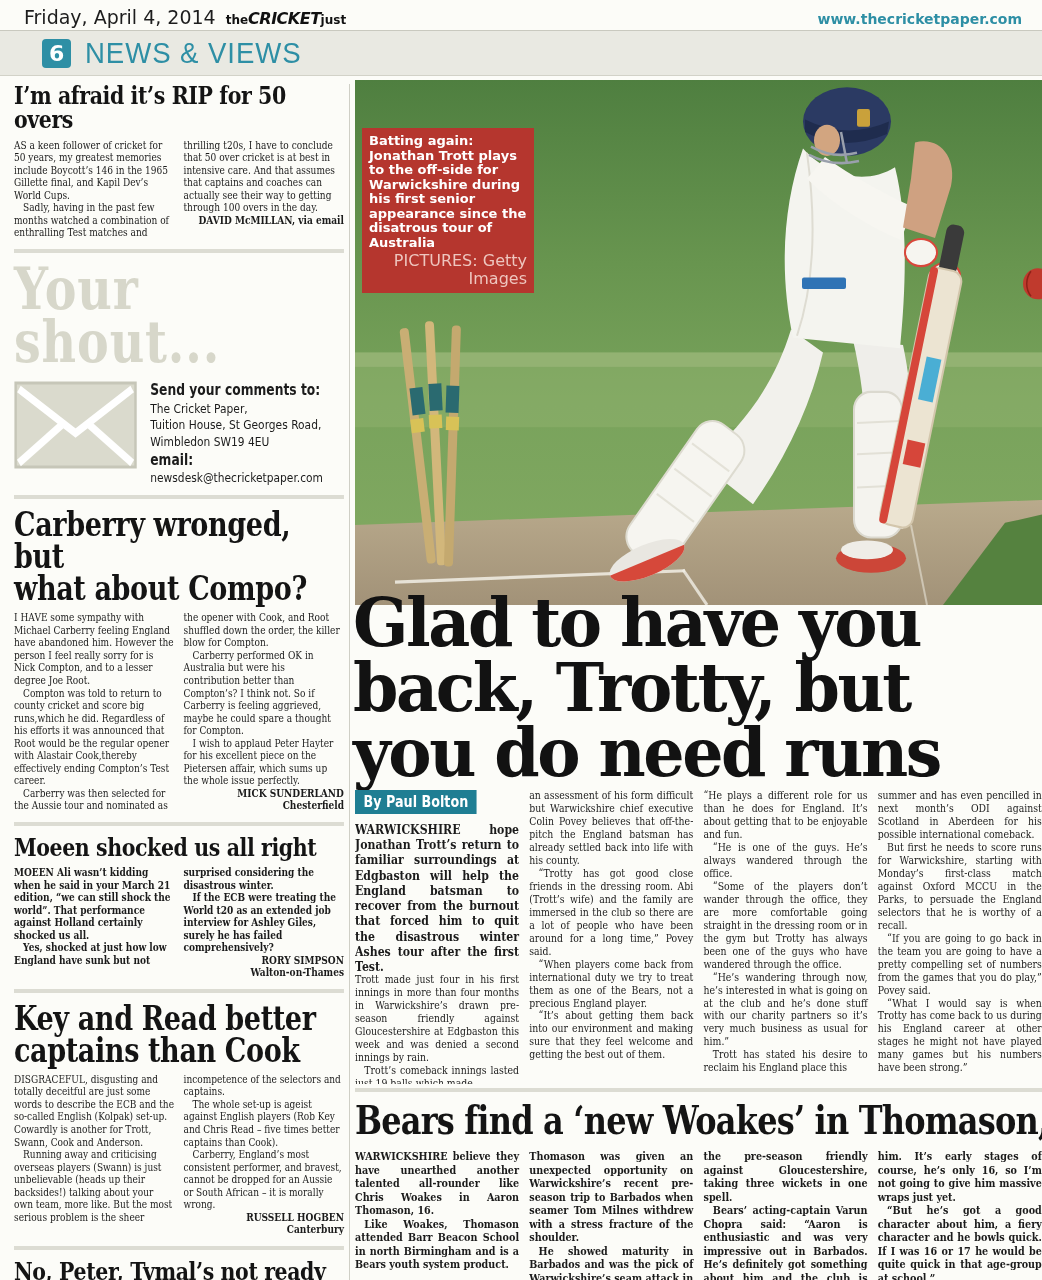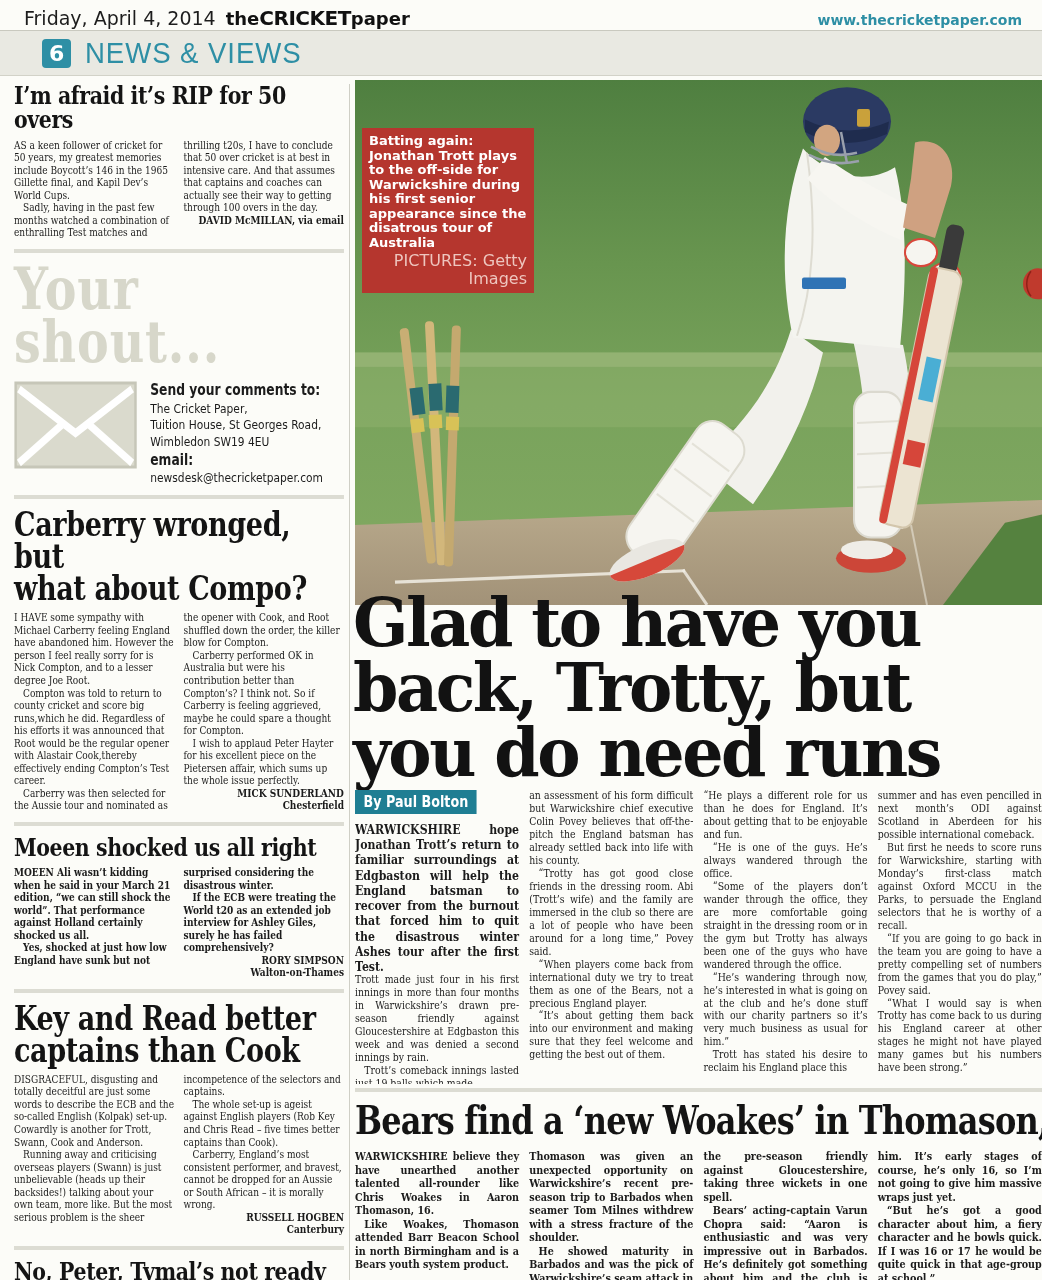--- a/index.html
+++ b/index.html
@@ -5,22 +5,22 @@
   html,body { margin:0; padding:0; background:#777; }
   .page { position:relative; width:1042px; height:1280px; background:#fcfcf8; overflow:hidden;
           font-family:"DejaVu Serif", serif; color:#1b1b1b; margin:0 auto; }
 
   
   .topbar { position:absolute; top:6px; left:24px; right:20px; display:flex;
             justify-content:space-between; align-items:baseline;
             font-family:"DejaVu Sans", sans-serif; }
   .date { font-size:19px; color:#1d1d1d; }
   .masthead { font-weight:bold; color:#111; margin-left:10px; }
-  .m-the,.m-paper { font-size:18px; }
-  .m-cricket { font-size:20px; letter-spacing:-0.5px; }
+  .m-the,.m-paper { font-size:12px; }
+  .m-cricket { font-size:16px; letter-spacing:-0.5px;font-style:italic; }
   .url { color:#2e8fa5; font-weight:bold; font-size:14px;margin-left:36px; }
   .tb-left { display:flex; align-items:baseline; }
 
   .banner { position:absolute; top:30px; left:0; right:0; height:44px; background:#e9e9e2;
             border-top:1px solid #c9c9bf; border-bottom:1px solid #d2d2c8;
             display:flex; align-items:center; }
   .pagenum { margin-left:42px; background:#2e8fa5; color:#fff; border-radius:4px;
              font:bold 22px/1 "DejaVu Sans", sans-serif; padding:4px 7px 3px; }
   .section { margin-left:14px; color:#2e8fa5; font-family:"Liberation Sans", sans-serif;
              font-size:30px; letter-spacing:1px; transform:scaleX(.92); transform-origin:0 50%;
@@ -82,21 +82,21 @@
   .bcol .paras p + p { text-indent:11px; }
 </style>
 </head>
 <body>
 
 <div class="page">
 
   <div class="topbar">
     <div class="tb-left">
       <span class="date">Friday, April 4, 2014</span>
-      <span class="masthead"><span class="m-the">the</span><span class="m-cricket">CRICKET</span><span class="m-paper">paper</span></span>
+      <span class="masthead"><span class="m-the">the</span><span class="m-cricket">CRICKET</span><span class="m-paper">just</span></span>
     </div>
     <span class="url">www.thecricketpaper.com</span>
   </div>
 
   <div class="banner">
     <span class="pagenum">6</span>
     <span class="section">NEWS &amp; VIEWS</span>
   </div>
 
   <div class="vrule"></div>

